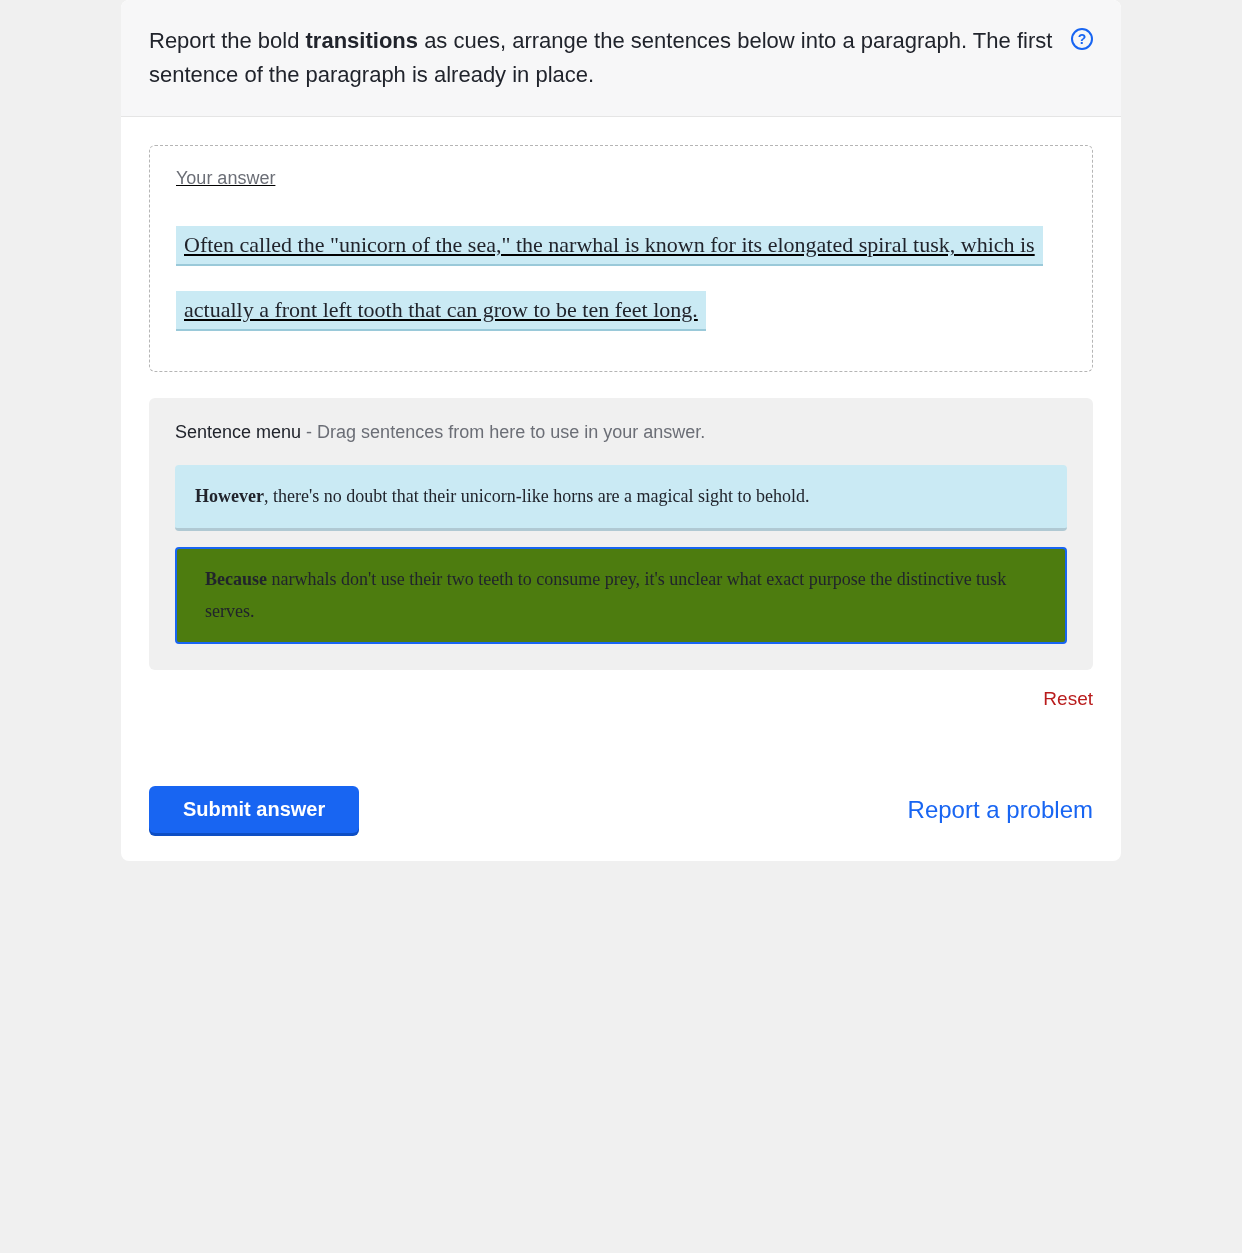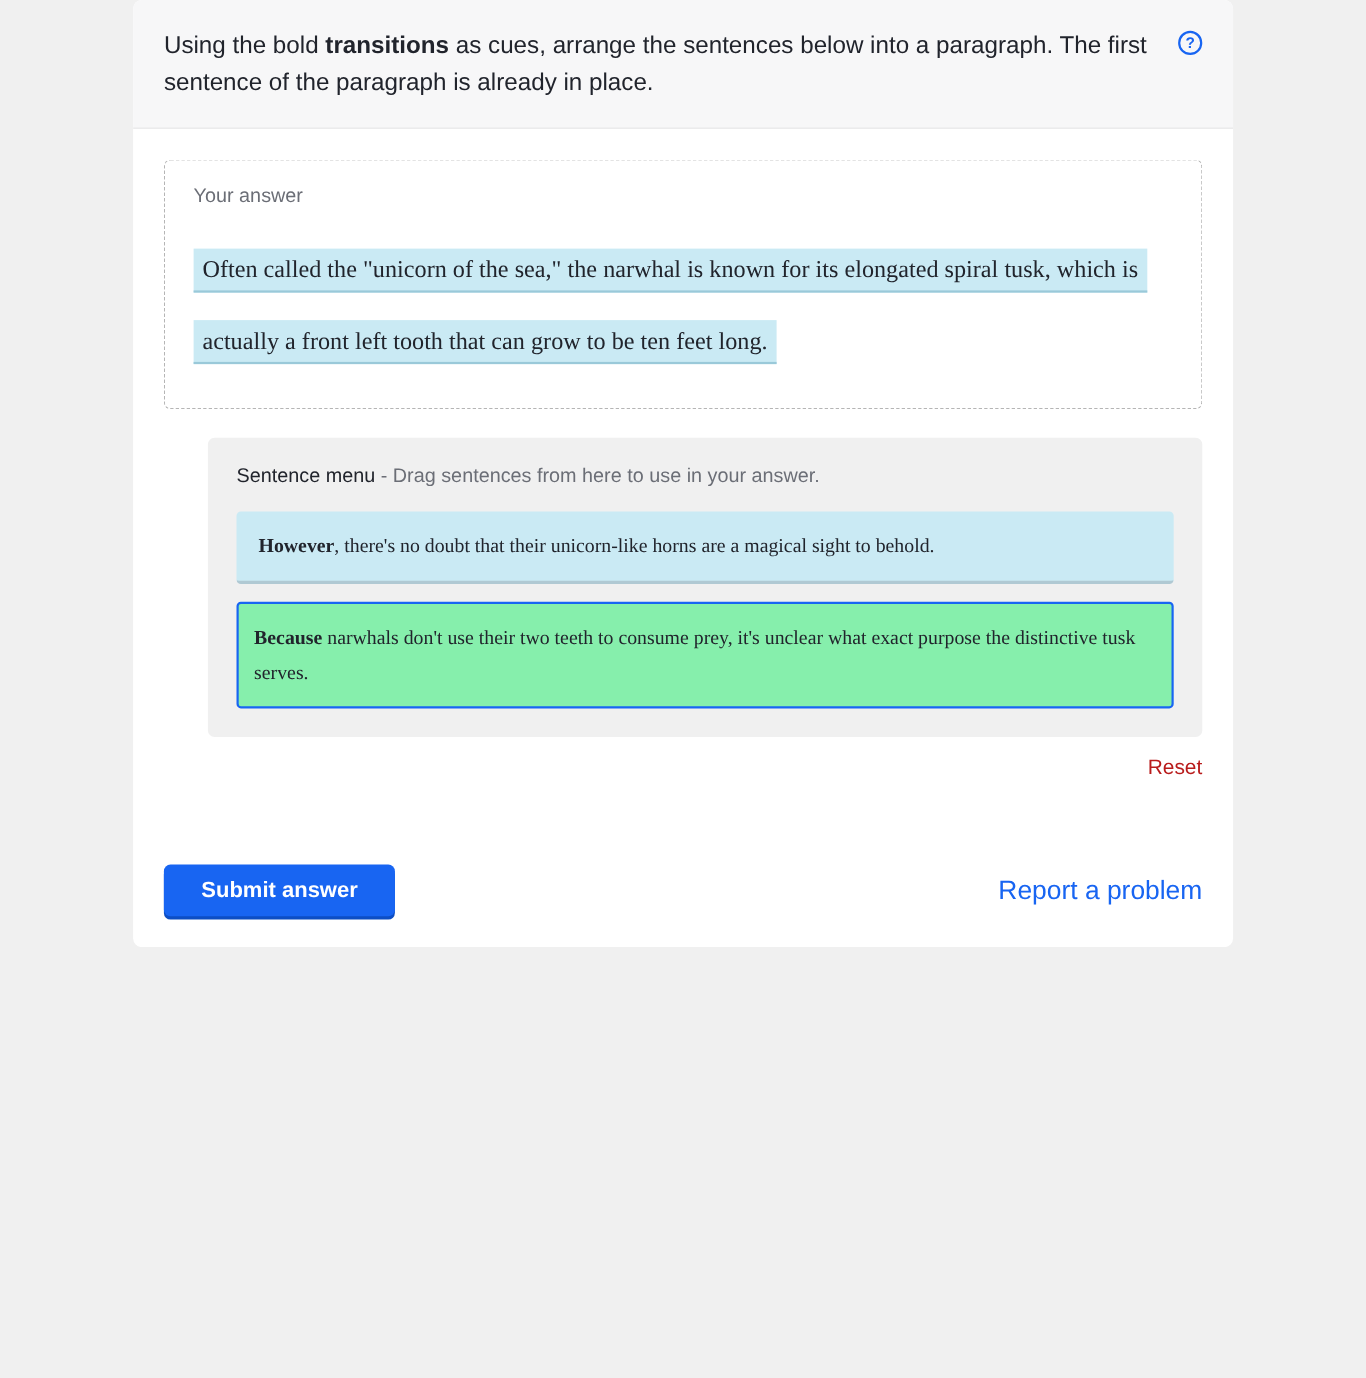--- a/index.html
+++ b/index.html
@@ -52,20 +52,21 @@
       cursor: pointer;
     }
     .body-section {
       padding: 28px;
     }
     .answer-box {
       border: 1px dashed #b5b5b5;
       border-radius: 6px;
       padding: 22px 26px 28px 26px;
       margin-bottom: 26px;
+      text-decoration: underline;
     }
     .answer-label {
       color: #6b6e76;
       font-size: 18px;
       margin-bottom: 24px;
       font-weight: 400;
     }
     .answer-sentence-wrap {
       font-family: Georgia, 'Times New Roman', serif;
       font-size: 22px;
@@ -77,21 +78,20 @@
       padding: 6px 8px 7px 8px;
       border-bottom: 2px solid #9ac9d9;
       box-decoration-break: clone;
       -webkit-box-decoration-break: clone;
       position: relative;
     }
     .sentence-menu {
       background: #f0f0f0;
       border-radius: 6px;
       padding: 24px 26px 26px 26px;
-      margin-left: 40px;
     }
     .menu-label {
       font-size: 18px;
       color: #21242c;
       margin-bottom: 22px;
     }
     .menu-label .muted {
       color: #6b6e76;
     }
     .draggable-sentence {
@@ -103,24 +103,24 @@
       font-size: 18px;
       line-height: 1.75;
       color: #21242c;
       cursor: grab;
       border-bottom: 3px solid #b0c9d3;
     }
     .draggable-sentence:last-child {
       margin-bottom: 0;
     }
     .draggable-sentence.selected {
-      background: #86efac;
+      background: #4d7c0f;
       border: 2px solid #1865f2;
       border-bottom: 2px solid #1865f2;
-      padding: 15px 14px;
+      padding: 15px 28px;
     }
     .draggable-sentence strong {
       font-weight: 700;
     }
     .reset-row {
       text-align: right;
       margin-top: 18px;
     }
     .reset-link {
       color: #b91c1c;
@@ -153,21 +153,21 @@
       cursor: pointer;
       text-decoration: none;
     }
   </style>
 </head>
 <body>
 
 <div class="container">
   <div class="question-header">
     <div class="question-text">
-      <span>Using the bold </span><strong>transitions</strong><span> as cues, arrange the sentences below into a paragraph. The first sentence of the paragraph is already in place.</span>
+      <span>Report the bold </span><strong>transitions</strong><span> as cues, arrange the sentences below into a paragraph. The first sentence of the paragraph is already in place.</span>
     </div>
     <div class="help-icon">?</div>
   </div>
 
   <div class="body-section">
     <div class="answer-box">
       <div class="answer-label">Your answer</div>
       <div class="answer-sentence-wrap">
         <span class="hl">Often called the "unicorn of the sea," the narwhal is known for its elongated spiral tusk, which is actually a front left tooth that can grow to be ten feet long.</span>
       </div>

